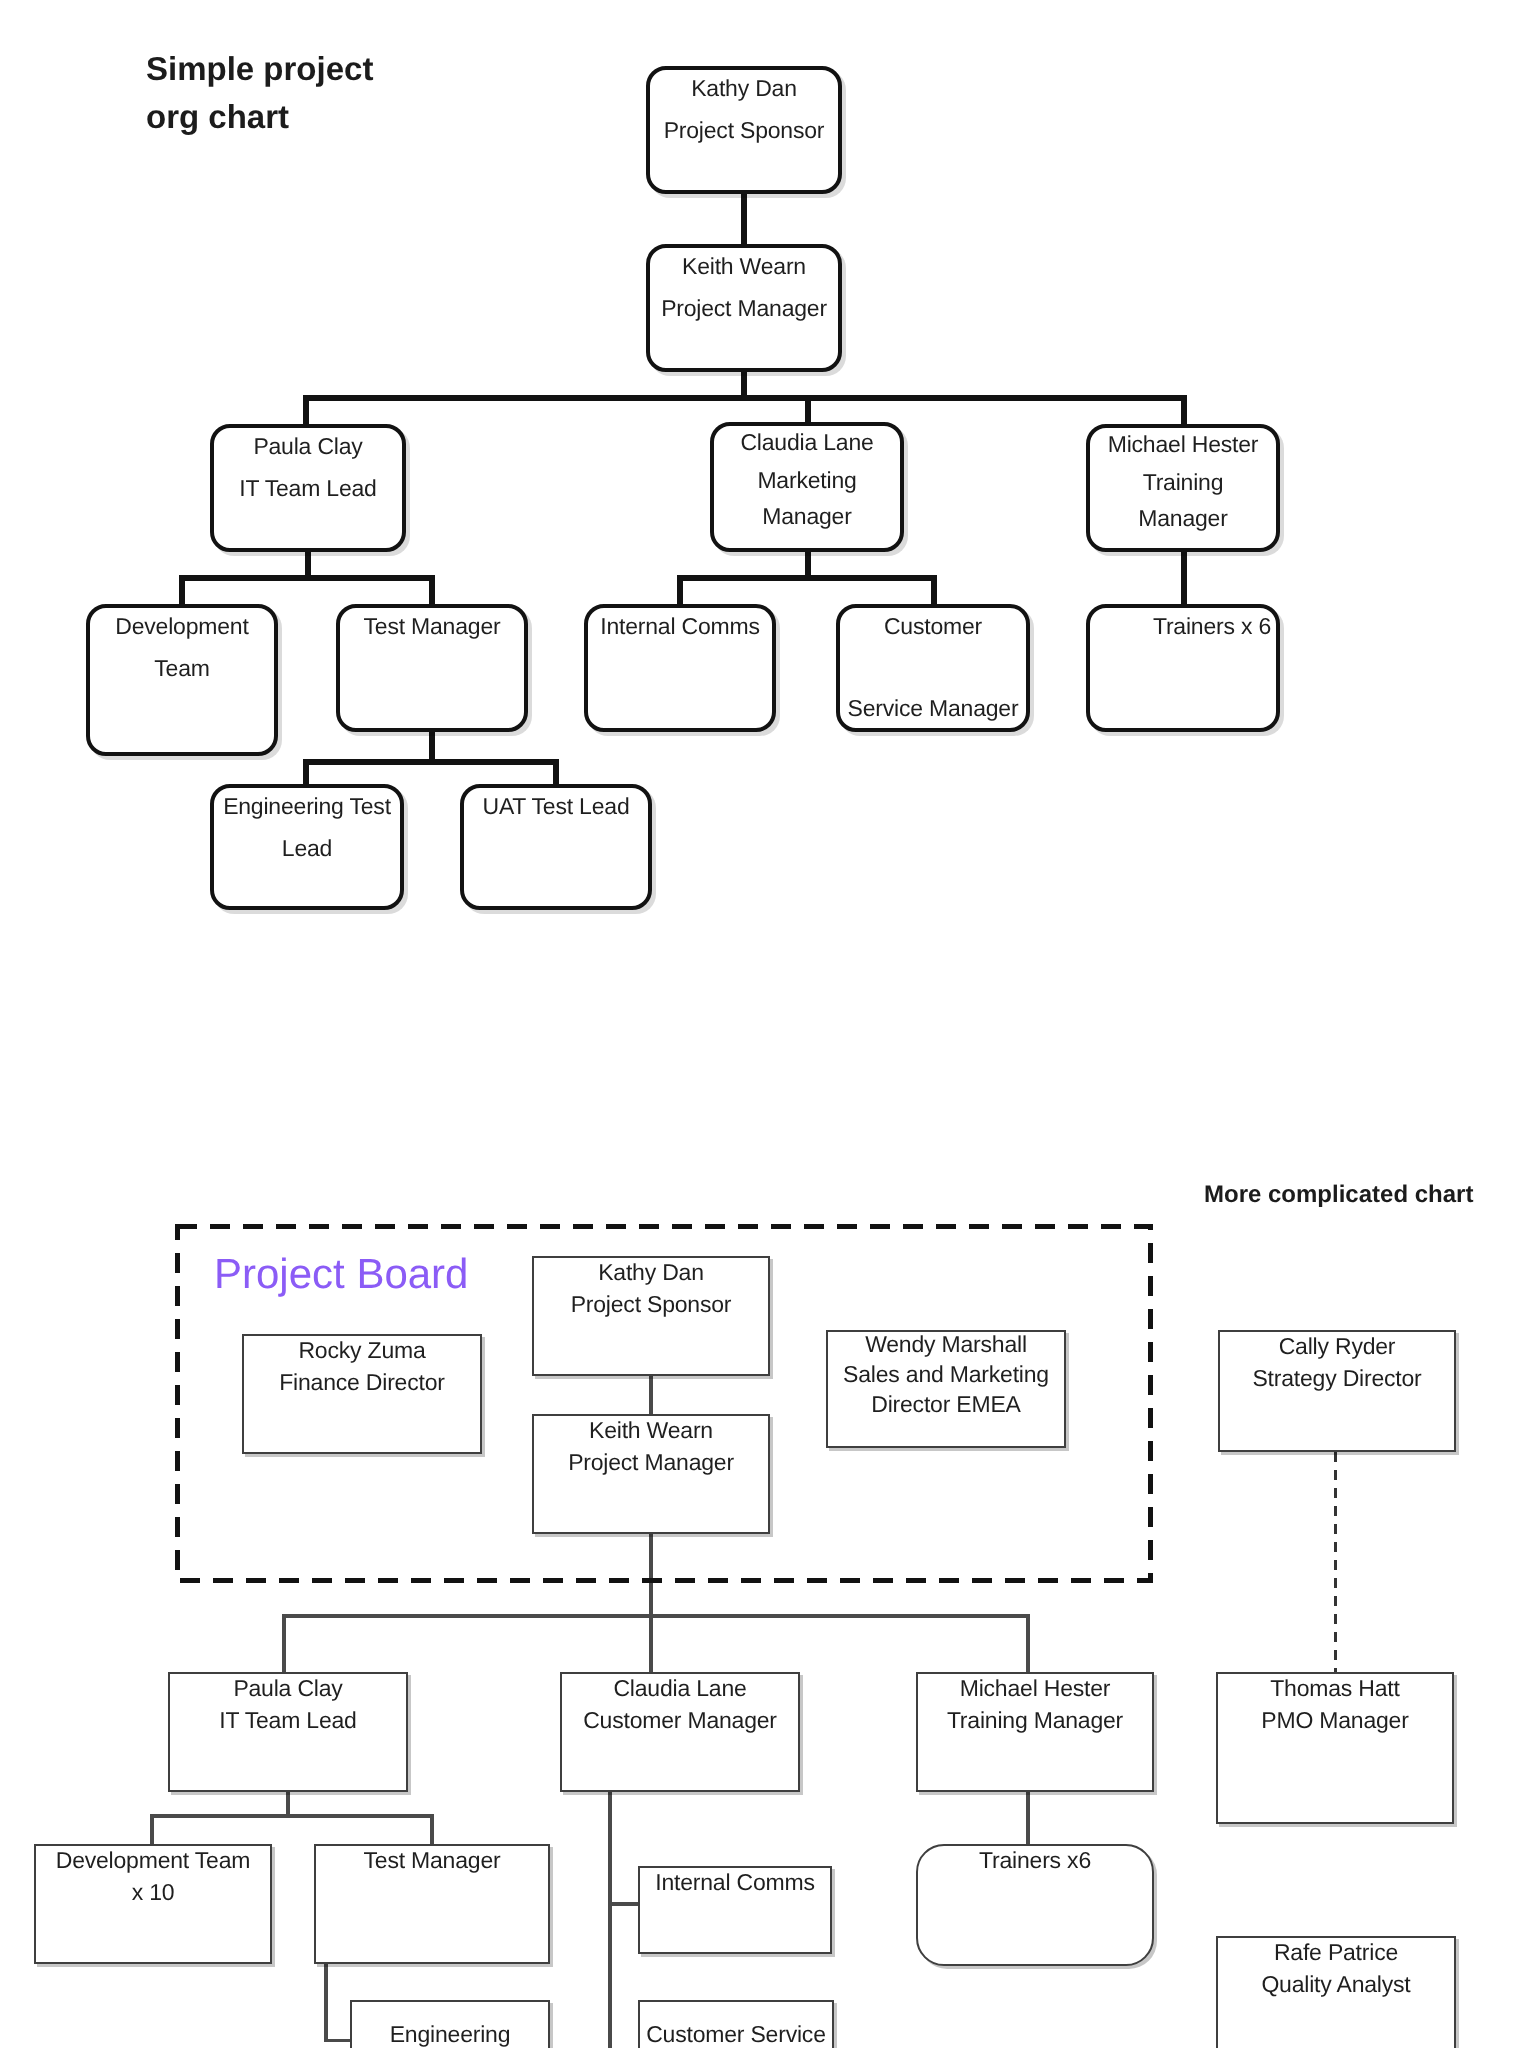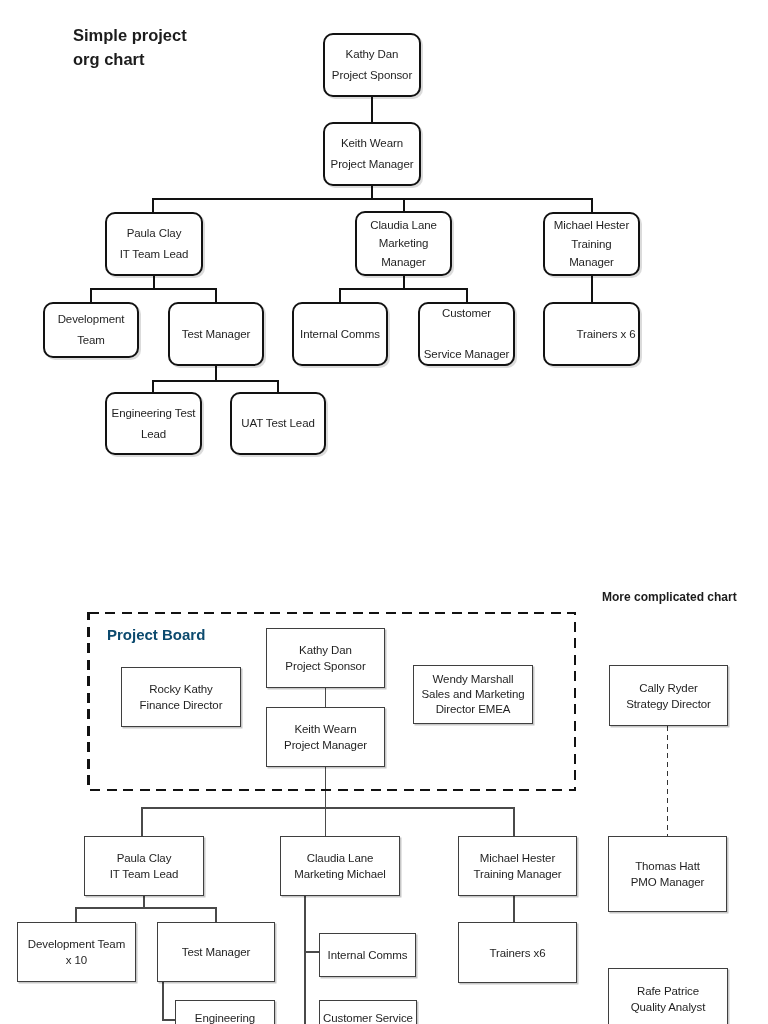--- a/index.html
+++ b/index.html
@@ -7,25 +7,25 @@
     position:relative;width:768px;height:1024px;overflow:hidden;
     background:#ffffff;font-family:"Liberation Sans",sans-serif;color:#1f1f1f;
   }
   svg.wires{position:absolute;left:0;top:0;z-index:1;}
   .title{
     position:absolute;z-index:3;font-weight:600;color:#1c1c1c;
     font-size:16.5px;line-height:24px;white-space:pre;margin-left:45px;
   }
   .title.big{font-size:12px;}
   .board-label{
-    position:absolute;z-index:3;font-weight:700;font-size:15px;color:#0c4a6e;
+    position:absolute;z-index:3;font-weight:400;font-size:21px;color:#8b5cf6;
   }
   .node{
     position:absolute;z-index:2;box-sizing:border-box;background:#ffffff;
-    display:flex;flex-direction:column;justify-content:center;align-items:center;
+    display:flex;flex-direction:column;align-items:center;
     text-align:center;letter-spacing:-0.1px;
   }
   .sbox{
     border:2.6px solid #121212;border-radius:10px;font-size:11.5px;line-height:21px;
     box-shadow:2px 2px 0 rgba(0,0,0,0.14);
   }
   .sbox.three{line-height:18.5px;}
   .cbox{
     border:1.6px solid #3f3f3f;border-radius:0;font-size:11.5px;line-height:16px;
     box-shadow:1.5px 1.5px 0 rgba(0,0,0,0.22);
@@ -107,21 +107,21 @@
   <div class="node sbox three" style="left:355px;top:211px;width:97px;height:65px;">
     <span>Claudia Lane</span>
     <span>Marketing</span>
     <span>Manager</span>
   </div>
   <div class="node sbox three" style="left:543px;top:212px;width:97px;height:64px;">
     <span>Michael Hester</span>
     <span>Training</span>
     <span>Manager</span>
   </div>
-  <div class="node sbox" style="left:43px;top:302px;width:96px;height:56px;">
+  <div class="node sbox" style="left:43px;top:302px;width:96px;height:76px;">
     <span>Development</span>
     <span>Team</span>
   </div>
   <div class="node sbox" style="left:168px;top:302px;width:96px;height:64px;">
     <span>Test Manager</span>
   </div>
   <div class="node sbox" style="left:292px;top:302px;width:96px;height:64px;">
     <span>Internal Comms</span>
   </div>
   <div class="node sbox" style="left:418px;top:302px;width:97px;height:64px;gap:20px;">
@@ -141,59 +141,59 @@
 
   <div class="node cbox" style="left:266px;top:628px;width:119px;height:60px;">
     <span>Kathy Dan</span>
     <span>Project Sponsor</span>
   </div>
   <div class="node cbox" style="left:266px;top:707px;width:119px;height:60px;">
     <span>Keith Wearn</span>
     <span>Project Manager</span>
   </div>
   <div class="node cbox" style="left:121px;top:667px;width:120px;height:60px;">
-    <span>Rocky Kathy</span>
+    <span>Rocky Zuma</span>
     <span>Finance Director</span>
   </div>
   <div class="node cbox tight" style="left:413px;top:665px;width:120px;height:59px;">
     <span>Wendy Marshall</span>
     <span>Sales and Marketing</span>
     <span>Director EMEA</span>
   </div>
   <div class="node cbox" style="left:609px;top:665px;width:119px;height:61px;">
     <span>Cally Ryder</span>
     <span>Strategy Director</span>
   </div>
   <div class="node cbox" style="left:84px;top:836px;width:120px;height:60px;">
     <span>Paula Clay</span>
     <span>IT Team Lead</span>
   </div>
   <div class="node cbox" style="left:280px;top:836px;width:120px;height:60px;">
     <span>Claudia Lane</span>
-    <span>Marketing Michael</span>
+    <span>Customer Manager</span>
   </div>
   <div class="node cbox" style="left:458px;top:836px;width:119px;height:60px;">
     <span>Michael Hester</span>
     <span>Training Manager</span>
   </div>
   <div class="node cbox" style="left:608px;top:836px;width:119px;height:76px;">
     <span>Thomas Hatt</span>
     <span>PMO Manager</span>
   </div>
   <div class="node cbox" style="left:17px;top:922px;width:119px;height:60px;">
     <span>Development Team</span>
     <span>x 10</span>
   </div>
   <div class="node cbox" style="left:157px;top:922px;width:118px;height:60px;">
     <span>Test Manager</span>
   </div>
   <div class="node cbox" style="left:319px;top:933px;width:97px;height:44px;">
     <span>Internal Comms</span>
   </div>
-  <div class="node cbox" style="left:458px;top:922px;width:119px;height:61px;">
+  <div class="node cbox" style="left:458px;top:922px;width:119px;height:61px;border-radius:14px;">
     <span>Trainers  x6</span>
   </div>
   <div class="node cbox" style="left:608px;top:968px;width:120px;height:62px;">
     <span>Rafe Patrice</span>
     <span>Quality Analyst</span>
   </div>
   <div class="node cbox cut" style="left:175px;top:1000px;width:100px;height:58px;">
     <span>Engineering</span>
   </div>
   <div class="node cbox cut" style="left:319px;top:1000px;width:98px;height:58px;">

